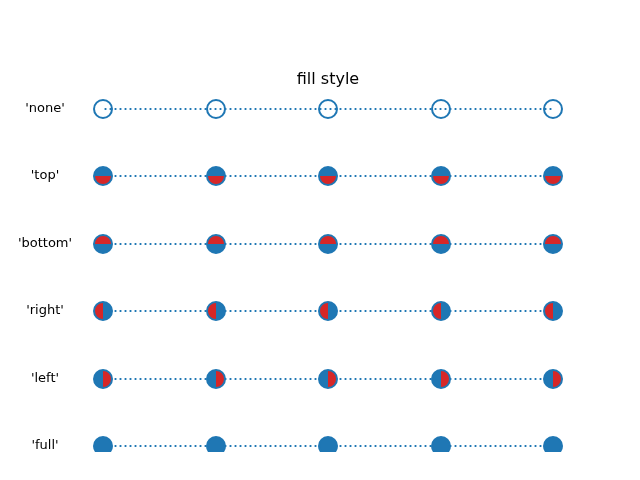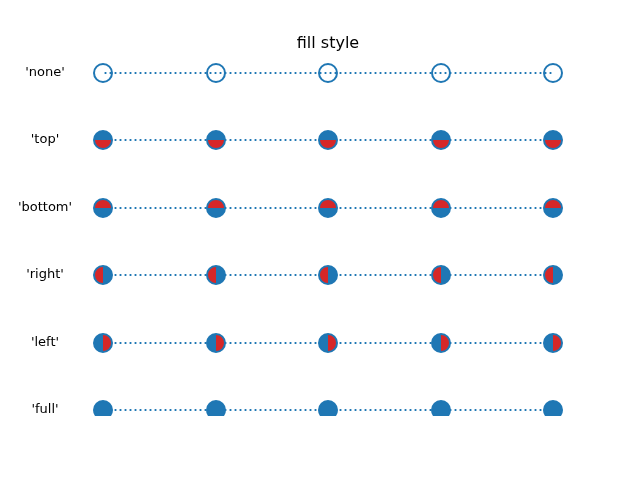--- a/index.html
+++ b/index.html
@@ -5,20 +5,21 @@
   html,body{margin:0;padding:0;}
   body{
     font-family:"DejaVu Sans","Liberation Sans",sans-serif;
     background:#fff;
   }
   #figure{
     position:relative;
     width:640px;height:416px;
     background:var(--c-bg,#fff);
     overflow:hidden;
+    margin-top:36px;
   }
   .title{
     position:absolute;
     left:328px;top:33px;
     transform:translateX(-50%);
     font-size:16px;
     color:var(--c-text,#000);
     white-space:nowrap;
   }
   .row-label{

